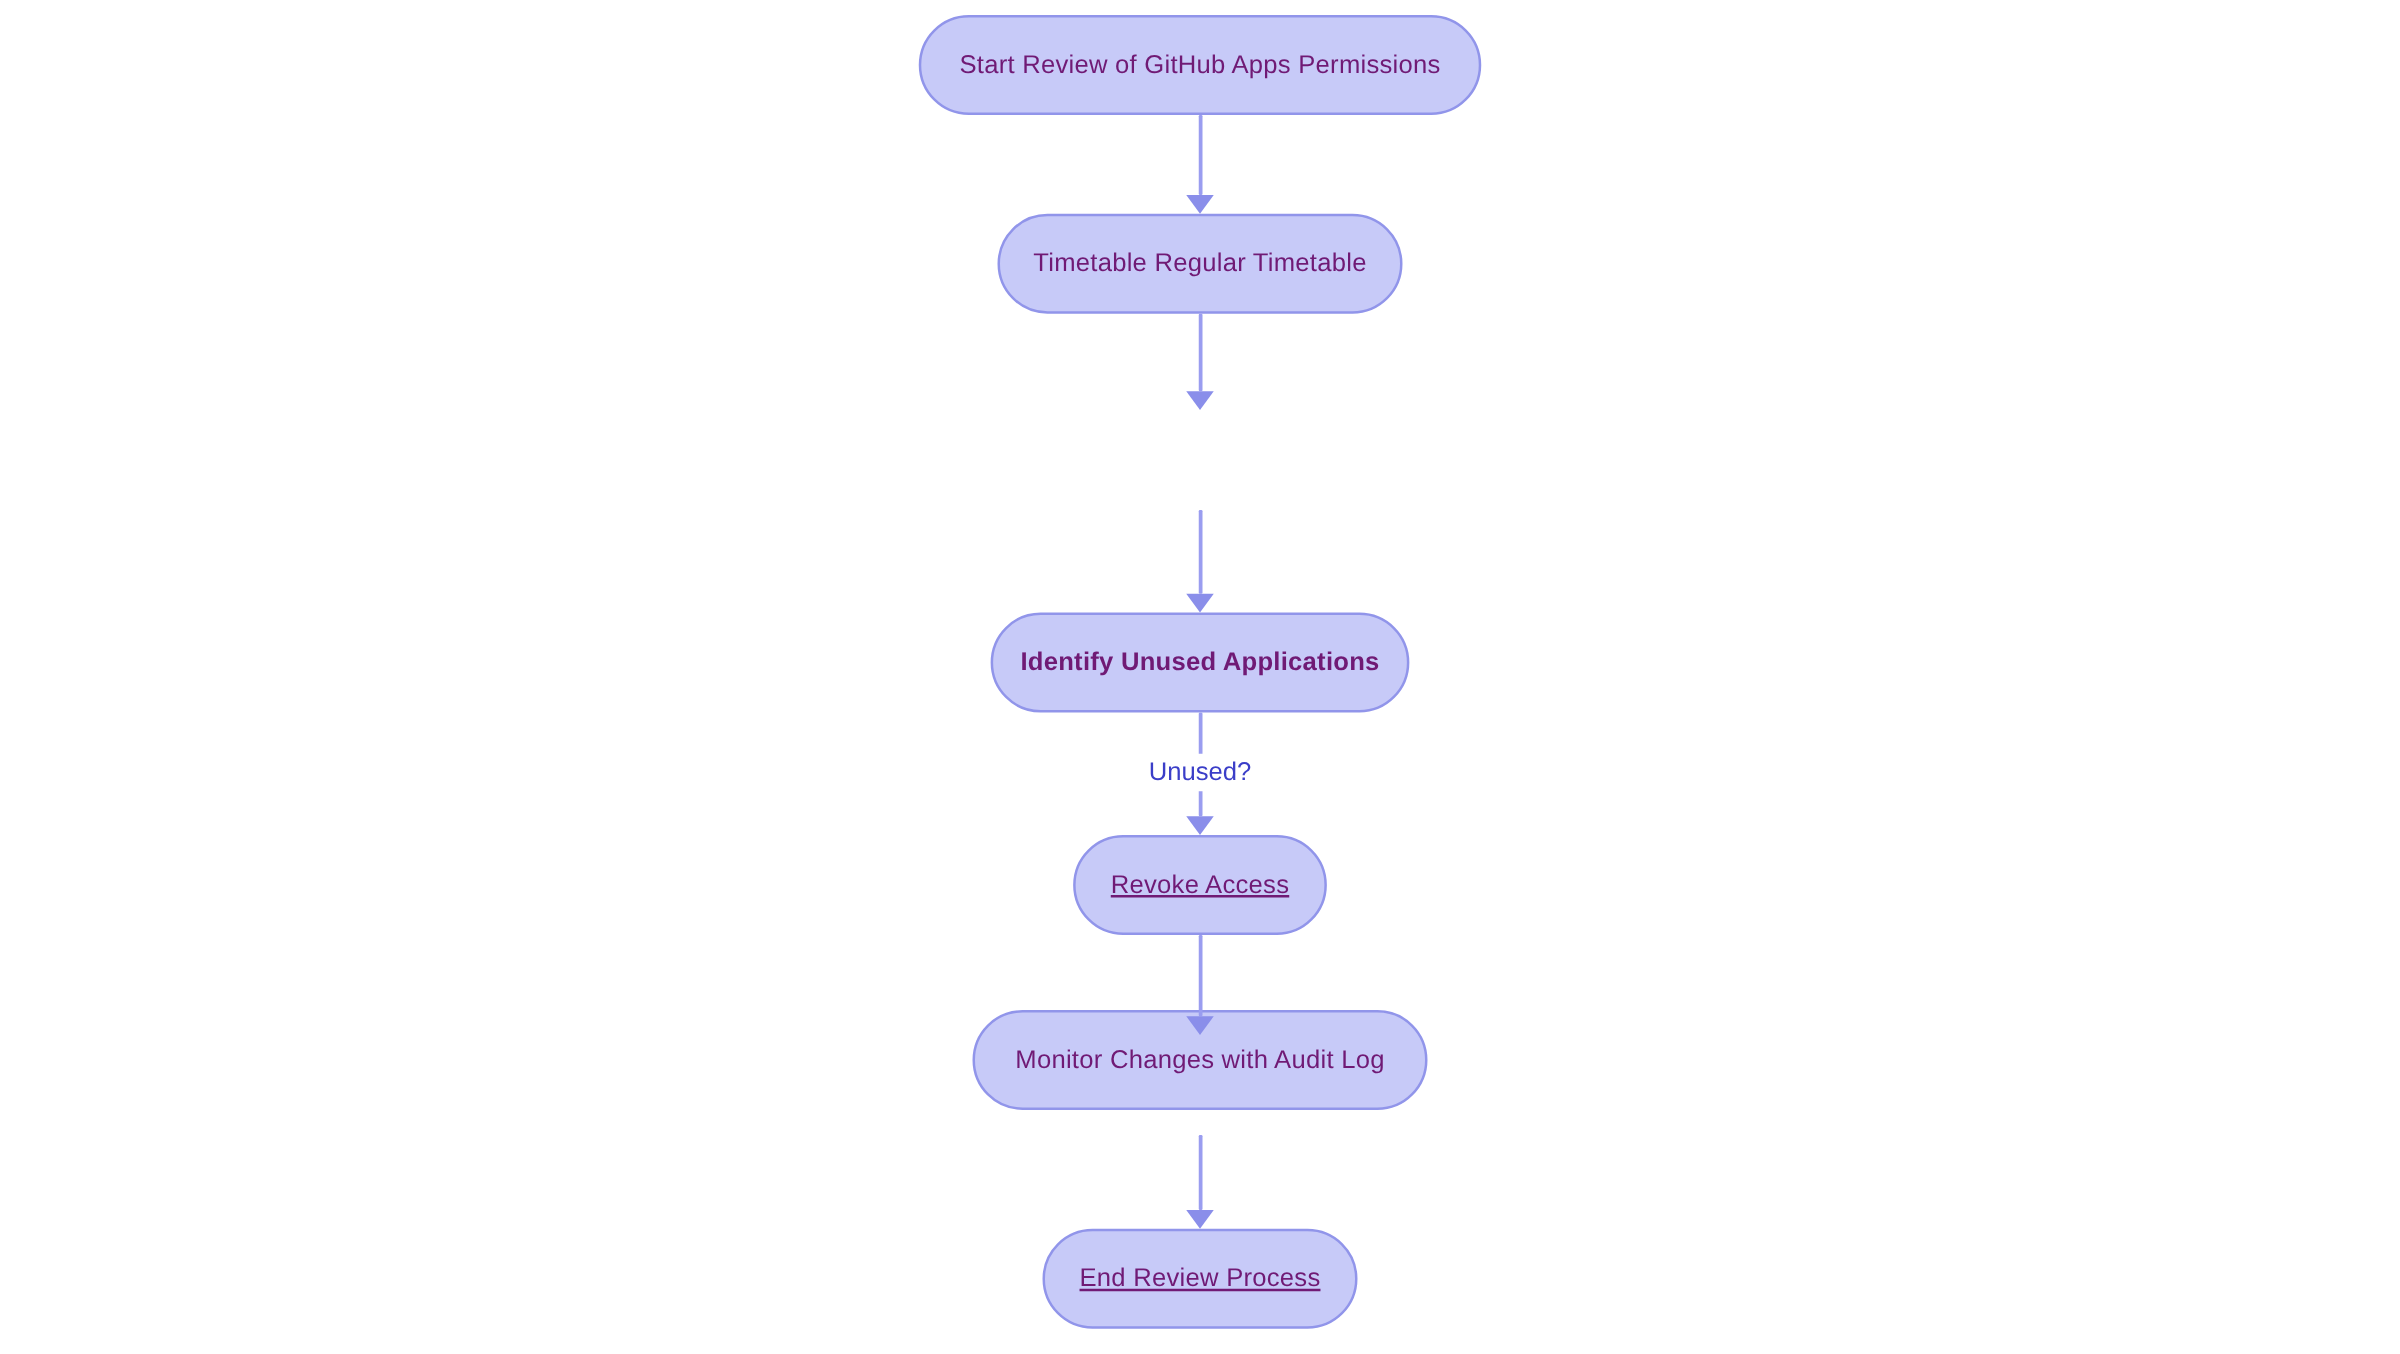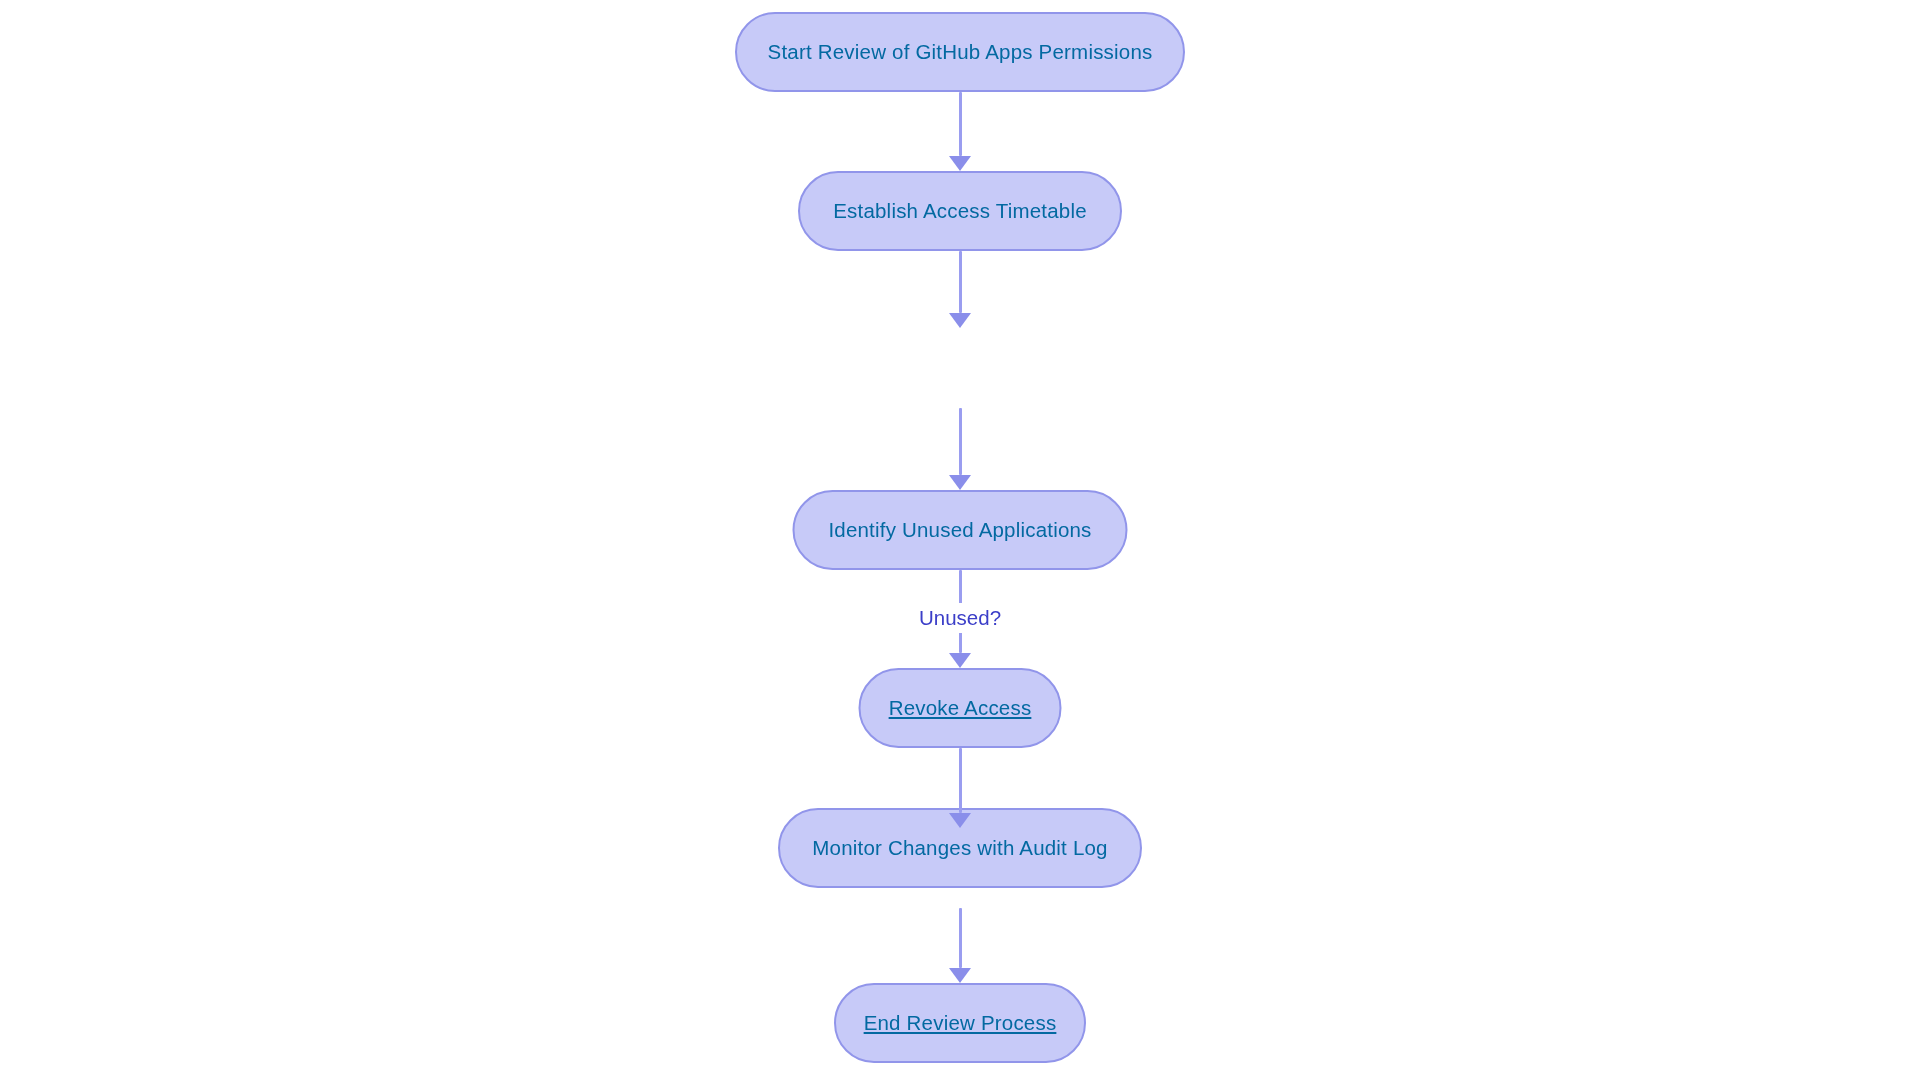--- a/index.html
+++ b/index.html
@@ -20,21 +20,21 @@
     left: 50%;
     transform: translateX(-50%);
     height: 80px;
     border-radius: 40px;
     background: #c7caf8;
     border: 2px solid #9195ea;
     box-sizing: border-box;
     display: flex;
     align-items: center;
     justify-content: center;
-    color: #0369a1;
+    color: #701a75;
     font-size: 20.5px;
     letter-spacing: 0.2px;
     white-space: nowrap;
     text-align: center;
   }
   .flow-arrow {
     position: absolute;
     left: 50%;
     transform: translateX(-50%);
     display: flex;
@@ -66,24 +66,24 @@
     z-index: 2;
   }
 </style>
 </head>
 <body>
 
 <div class="canvas">
 
   <div class="flow-node" style="top:12px; width:450px;">Start Review of GitHub Apps Permissions</div>
 
-  <div class="flow-node" style="top:171px; width:324px;">Establish Access Timetable</div>
+  <div class="flow-node" style="top:171px; width:324px;">Timetable Regular Timetable</div>
 
 
-  <div class="flow-node" style="top:490px; width:335px;">Identify Unused Applications</div>
+  <div class="flow-node" style="top:490px; width:335px;font-weight:bold;">Identify Unused Applications</div>
 
   <div class="flow-node" style="top:668px; width:203px;text-decoration:underline;">Revoke Access</div>
 
   <div class="flow-node" style="top:808px; width:364px;">Monitor Changes with Audit Log</div>
 
   <div class="flow-node" style="top:983px; width:252px;text-decoration:underline;">End Review Process</div>
 
   <div class="flow-arrow" style="top:92px;">
     <div class="arrow-line" style="height:64px"></div>
     <div class="arrow-head"></div>

